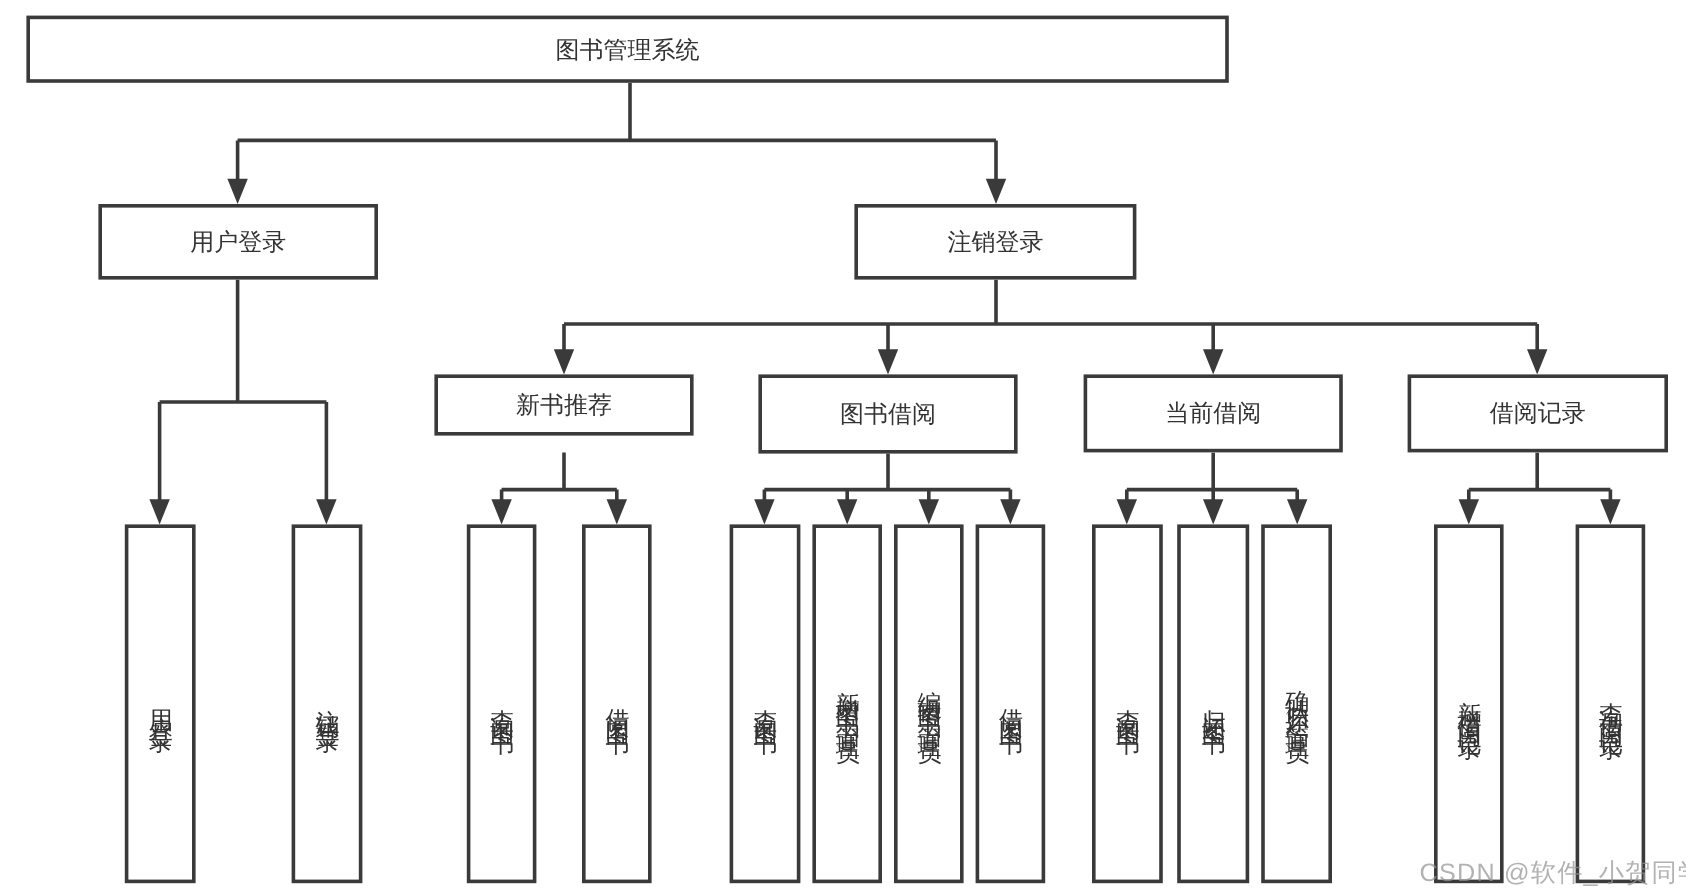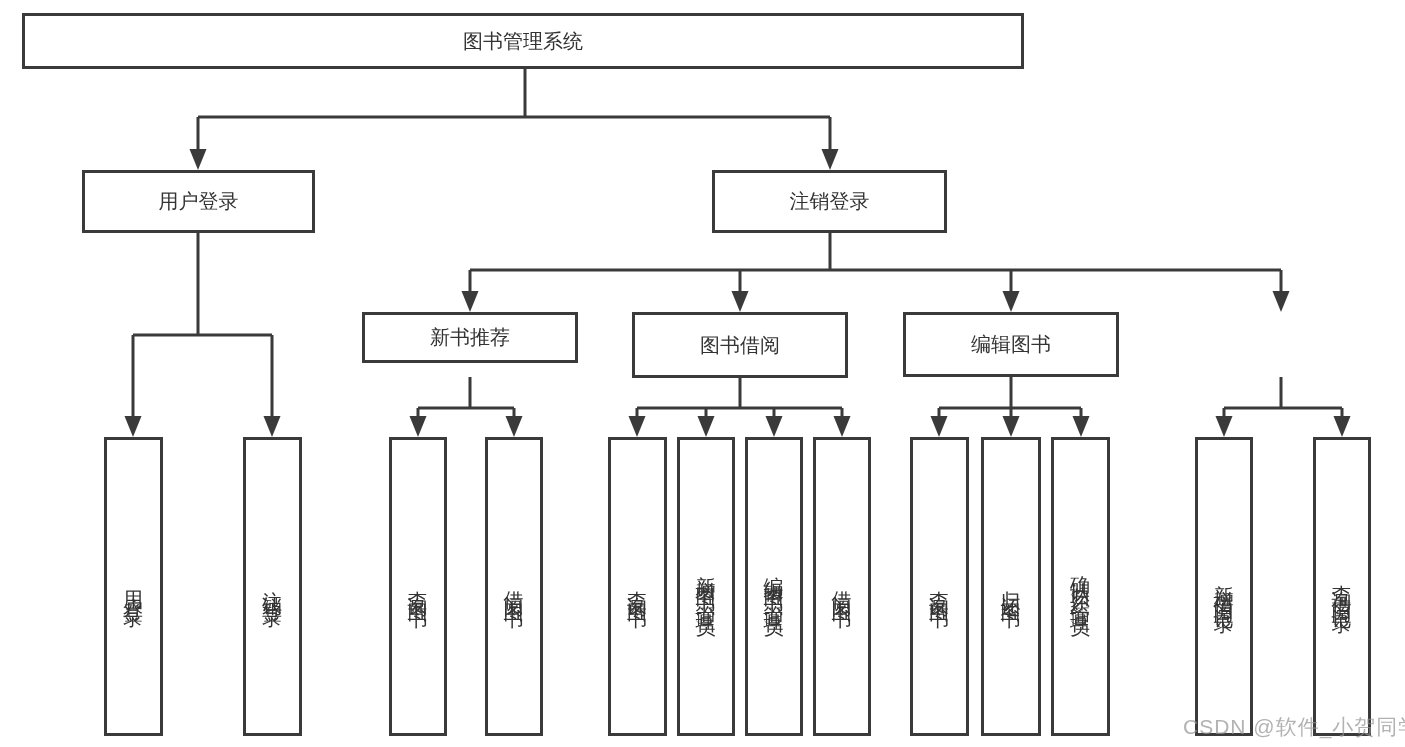--- a/index.html
+++ b/index.html
@@ -102,21 +102,24 @@
     <span class="lbl">注销登录</span>
   </div>
 
   <div class="box" style="left:362px;top:312px;width:216px;height:51px">
     <span class="lbl">新书推荐</span>
   </div>
   <div class="box" style="left:632px;top:312px;width:216px;height:66px">
     <span class="lbl">图书借阅</span>
   </div>
   <div class="box" style="left:903px;top:312px;width:216px;height:65px">
-    <span class="lbl">编辑图书</span>
+    <span class="lbl">当前借阅</span>
+  </div>
+  <div class="box" style="left:1173px;top:312px;width:217px;height:65px">
+    <span class="lbl">借阅记录</span>
   </div>
 
   <div class="box vbox" style="left:104px;top:437px;width:59px;height:299px">
     <span class="lbl">用户登录</span>
   </div>
   <div class="box vbox" style="left:243px;top:437px;width:59px;height:299px">
     <span class="lbl">注销登录</span>
   </div>
 
   <div class="box vbox" style="left:389px;top:437px;width:58px;height:299px">

